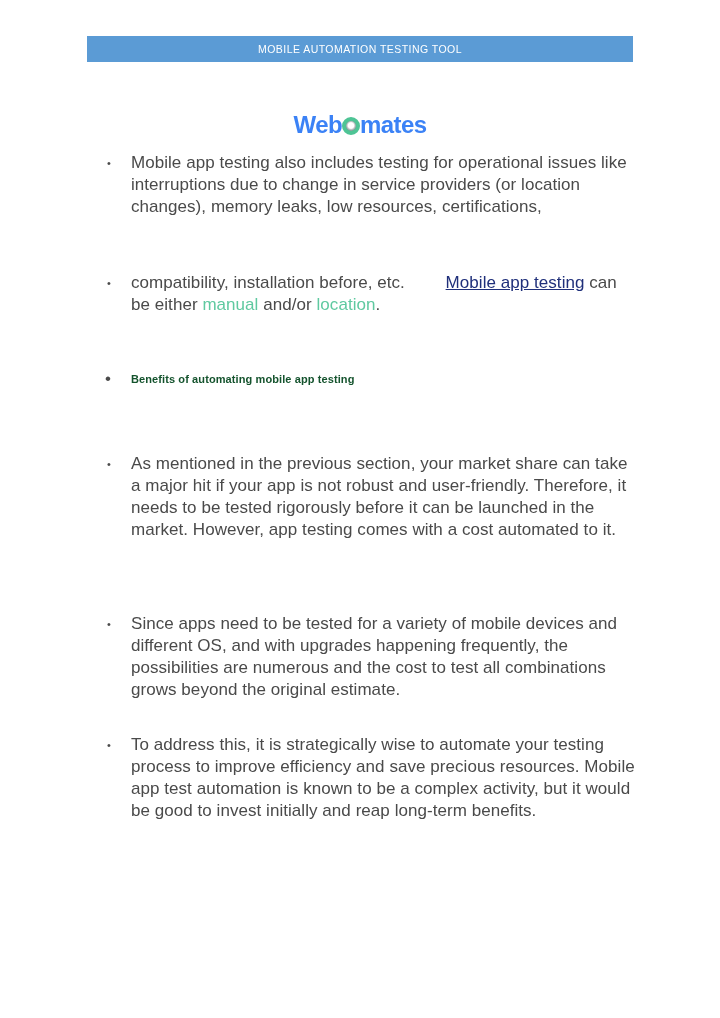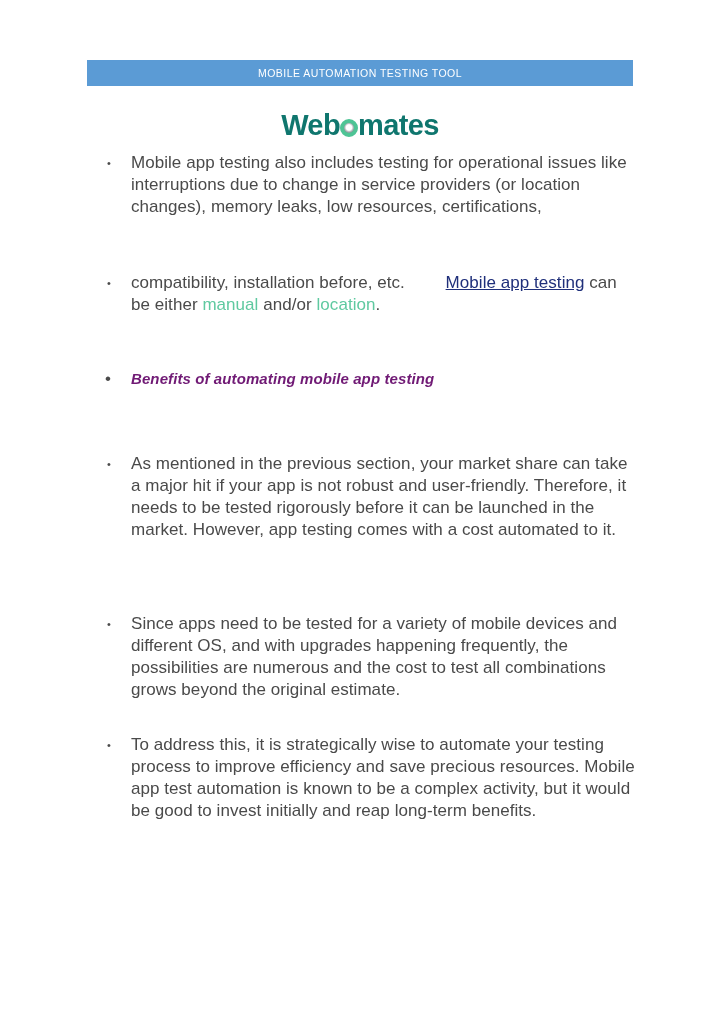--- a/index.html
+++ b/index.html
@@ -22,21 +22,21 @@
     width: 720px;
     height: 1018px;
     background: #ffffff;
     overflow: hidden;
   }
 
   
   .banner {
     position: absolute;
     left: 87px;
-    top: 60px;
+    top: 36px;
     width: 546px;
     height: 26px;
     background: #5b9bd5;
     display: flex;
     align-items: center;
     justify-content: center;
   }
   .banner-title {
     color: #ffffff;
     font-size: 10.5px;
@@ -49,23 +49,23 @@
   .logo-wrap {
     position: absolute;
     left: 0;
     top: 108px;
     width: 720px;
     text-align: center;
     height: 40px;
   }
   .logo {
     display: inline-block;
-    font-size: 29px;
+    font-size: 24px;
     font-weight: bold;
-    color: #0f766e;
+    color: #3b82f6;
     letter-spacing: -0.6px;
     line-height: 34px;
     position: relative;
   }
   .logo .logo-ring {
     display: inline-block;
     width: 18px;
     height: 18px;
     border-radius: 50%;
     border: 4px solid #4ec495;
@@ -114,26 +114,25 @@
     text-align: left;
   }
 
   
   .bullet-item.heading .bullet-mark {
     font-size: 17px;
     line-height: 24px;
     left: 1px;
   }
   .bullet-item.heading .bullet-text {
-    font-size: 15px;
+    font-size: 11px;
     line-height: 24px;
     font-weight: bold;
-    color: #701a75;
+    color: #14532d;
     letter-spacing: 0.1px;
-    font-style: italic;
   }
 
   
   a.link-blue,
   .link-blue {
     color: #1f2f7a;
     text-decoration: underline;
     text-underline-offset: 1px;
     padding-left: 36px;
   }

